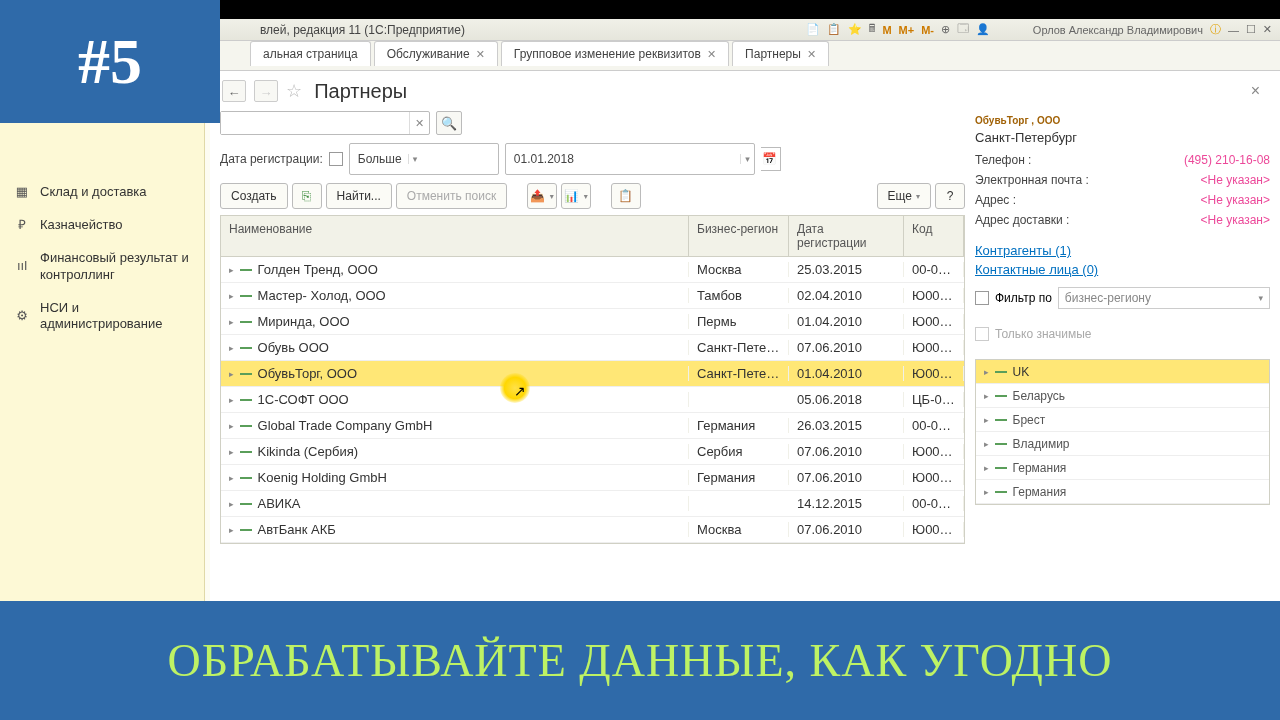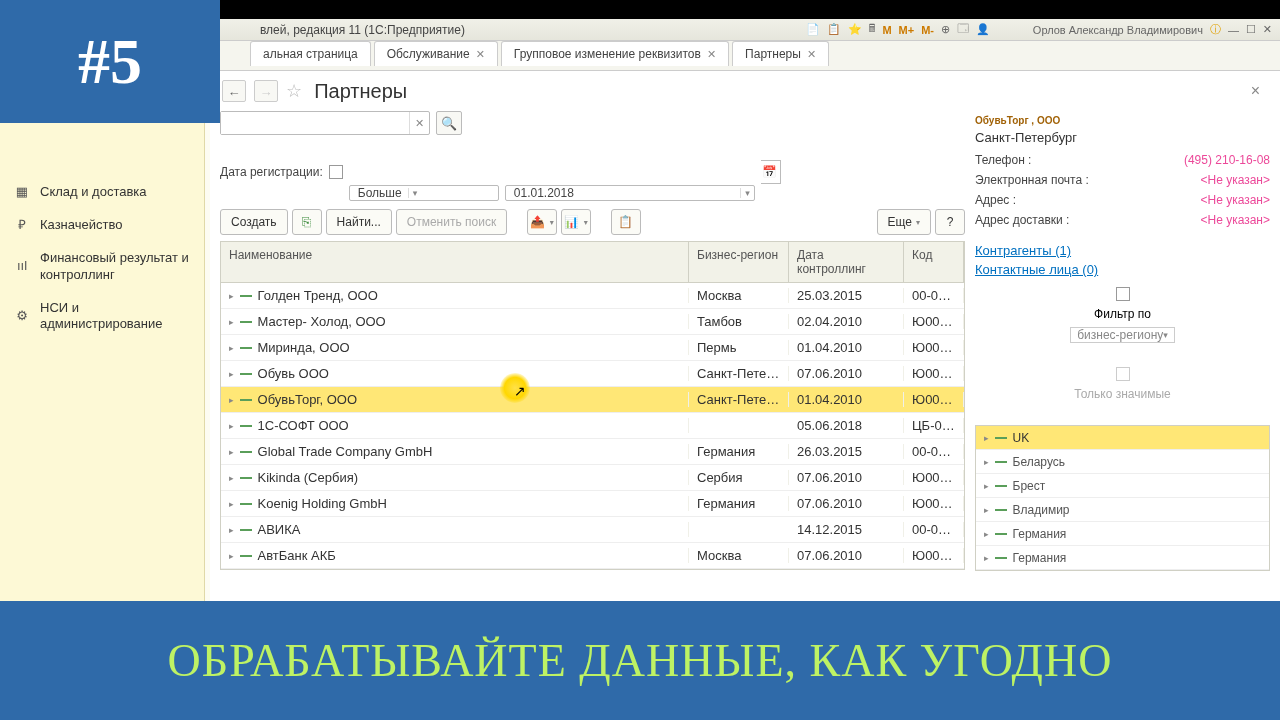--- a/index.html
+++ b/index.html
@@ -34,21 +34,21 @@
 .rightpane { width: 295px; flex-shrink: 0; padding-top: 4px; }
 
 .searchrow { display: flex; gap: 6px; margin-bottom: 8px; }
 .searchbox { flex: 0 0 210px; display: flex; border: 1px solid #bbb; height: 24px; border-radius: 2px; }
 .searchbox input { flex: 1; border: none; padding: 0 6px; font-size: 12px; outline: none; }
 .searchbox .sclr { width: 20px; border-left: 1px solid #ddd; display: flex; align-items: center; justify-content: center; color: #888; cursor: pointer; font-size: 11px; }
 .sbtn { width: 26px; height: 24px; border: 1px solid #bbb; background: #f8f8f4; display: flex; align-items: center; justify-content: center; color: #0066aa; cursor: pointer; border-radius: 2px; }
 
 .filterrow { display: flex; align-items: center; gap: 6px; margin-bottom: 8px; font-size: 12px; color: #444; }
 .filterrow .chk { width: 14px; height: 14px; border: 1px solid #999; background: #fff; }
-.combosel { height: 16px; border: 1px solid #bbb; background: #fff; display: flex; align-items: center; padding: 0 4px 0 8px; border-radius: 2px; gap: 6px; margin-top: 42px; }
+.combosel { height: 32px; border: 1px solid #bbb; background: #fff; display: flex; align-items: center; padding: 0 4px 0 8px; border-radius: 2px; gap: 6px; }
 .combosel .dd { color: #888; font-size: 9px; padding-left: 4px; border-left: 1px solid #ddd; }
 .datein { width: 250px; }
 .caldrop { width: 20px; height: 24px; border: 1px solid #bbb; border-left: none; display: flex; align-items: center; justify-content: center; color: #888; }
 
 .toolbar { display: flex; gap: 4px; margin-bottom: 6px; }
 .tbtn { height: 26px; border: 1px solid #bbb; background: #fbfbf6; padding: 0 10px; display: flex; align-items: center; gap: 4px; border-radius: 3px; cursor: pointer; font-size: 12px; color: #333; }
 .tbtn.icon { padding: 0 6px; width: 30px; justify-content: center; }
 .tbtn.disabled { color: #aaa; }
 .tbtn .dd { font-size: 8px; color: #888; }
 .tspacer { flex: 1; }
@@ -71,21 +71,21 @@
 .cursor::after { content: '↖'; position: absolute; left: 14px; top: 10px; font-size: 14px; color: #000; transform: scaleX(-1); }
 
 .rtitle { font-weight: 700; font-size: 10px; color: #a16207; margin-bottom: 4px; }
 .rcity { font-size: 13px; color: #333; margin-bottom: 8px; }
 .rline { display: flex; font-size: 12px; color: #444; margin-bottom: 6px; }
 .rline .lab { flex: 1; }
 .rline .val { color: #ec4899; }
 .alink { color: #0070c0; text-decoration: underline; cursor: pointer; }
 .notset { color: #0070c0; }
 .rsep { height: 10px; }
-.rfilt { display: flex; align-items: center; gap: 6px; font-size: 12px; margin-bottom: 24px; flex-direction: column; }
+.rfilt { display: flex; align-items: center; gap: 6px; font-size: 12px; margin-bottom: 18px; }
 .rfilt .chk { width: 14px; height: 14px; border: 1px solid #999; }
 .rcombo { flex: 1; border: 1px solid #ccc; height: 22px; display: flex; align-items: center; padding: 0 6px; color: #888; font-size: 12px; }
 .rtree { border: 1px solid #d0d0c4; margin-top: 6px; }
 .rtreerow { display: flex; align-items: center; gap: 6px; height: 24px; padding: 0 8px; border-bottom: 1px solid #eee; font-size: 12px; color: #555; cursor: pointer; }
 .rtreerow.sel { background: #ffe776; color: #333; }
 
 .bottombar { position: absolute; left: 0; bottom: 0; width: 100%; height: 119px; background: #2f6aa9; color: #bef264; display: flex; align-items: center; justify-content: center; font-size: 46px; font-family: Georgia, 'Times New Roman', serif; letter-spacing: 1px; }
 </style>
 </head>
 <body>
@@ -202,21 +202,21 @@
               <span>Еще</span> 
               <span class="dd">▾</span>
             </div>
           <div class="tbtn icon">?</div>
         </div>
 
         <div class="grid">
           <div class="gridhead">
             <div class="col-name">Наименование</div>
             <div class="col-reg">Бизнес-регион</div>
-            <div class="col-date">Дата контроллинг</div>
+            <div class="col-date">Дата регистрации</div>
             <div class="col-code">Код</div>
           </div>
           <div id="gridbody">
               <div class="gridrow">
                 <div class="col-name">
                   <span class="exptri">▸</span>
                   <span class="dash"></span>
                   <span>Голден Тренд, ООО</span>
                 </div>
                 <div class="col-reg">Москва</div>

